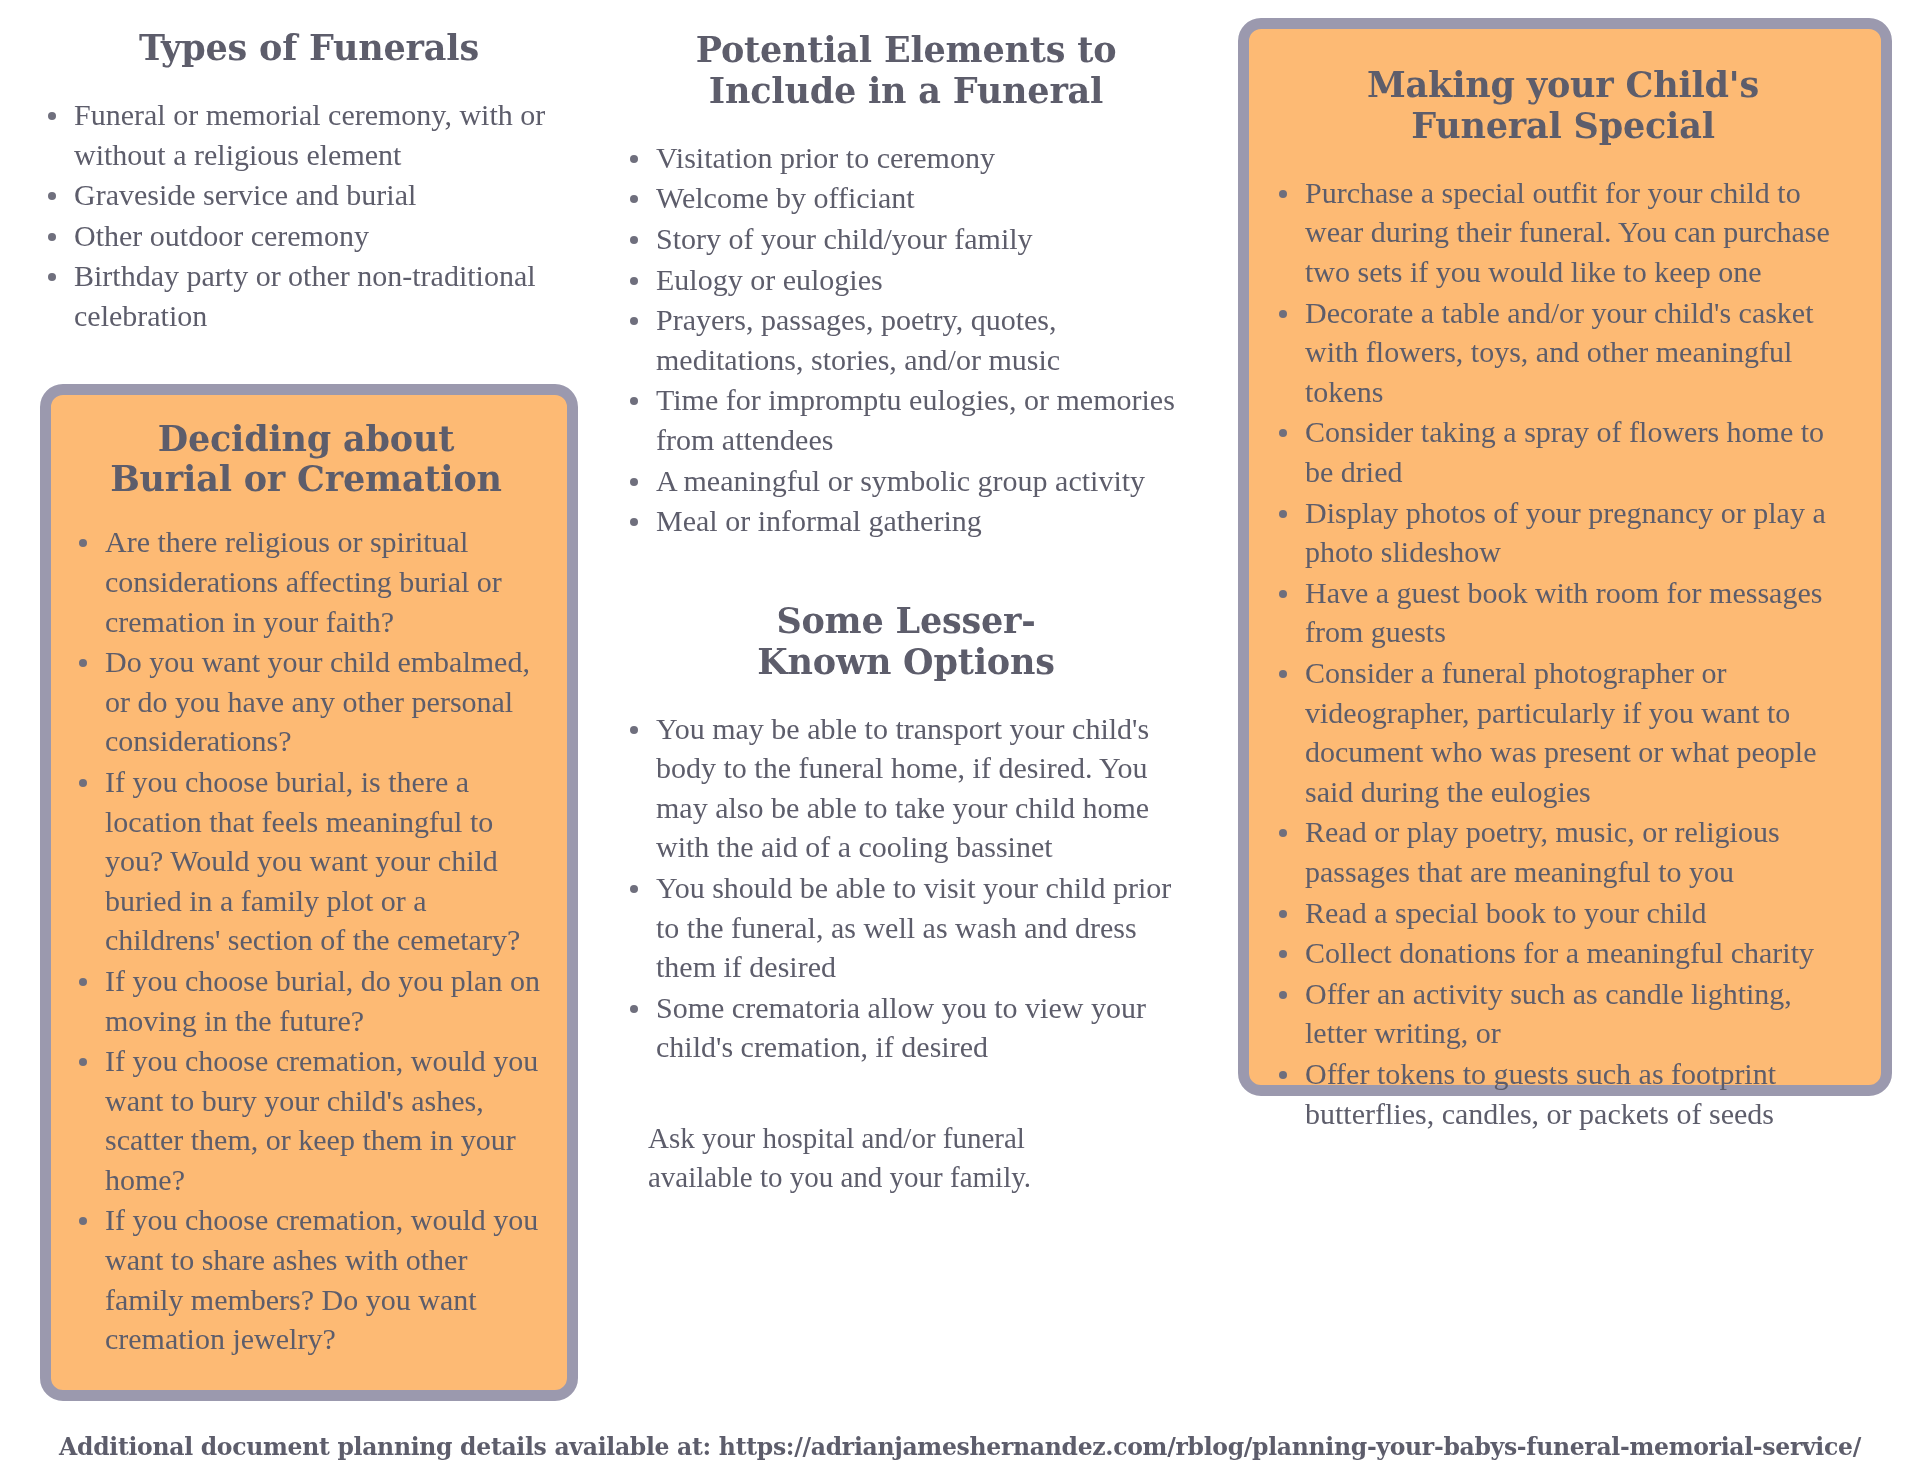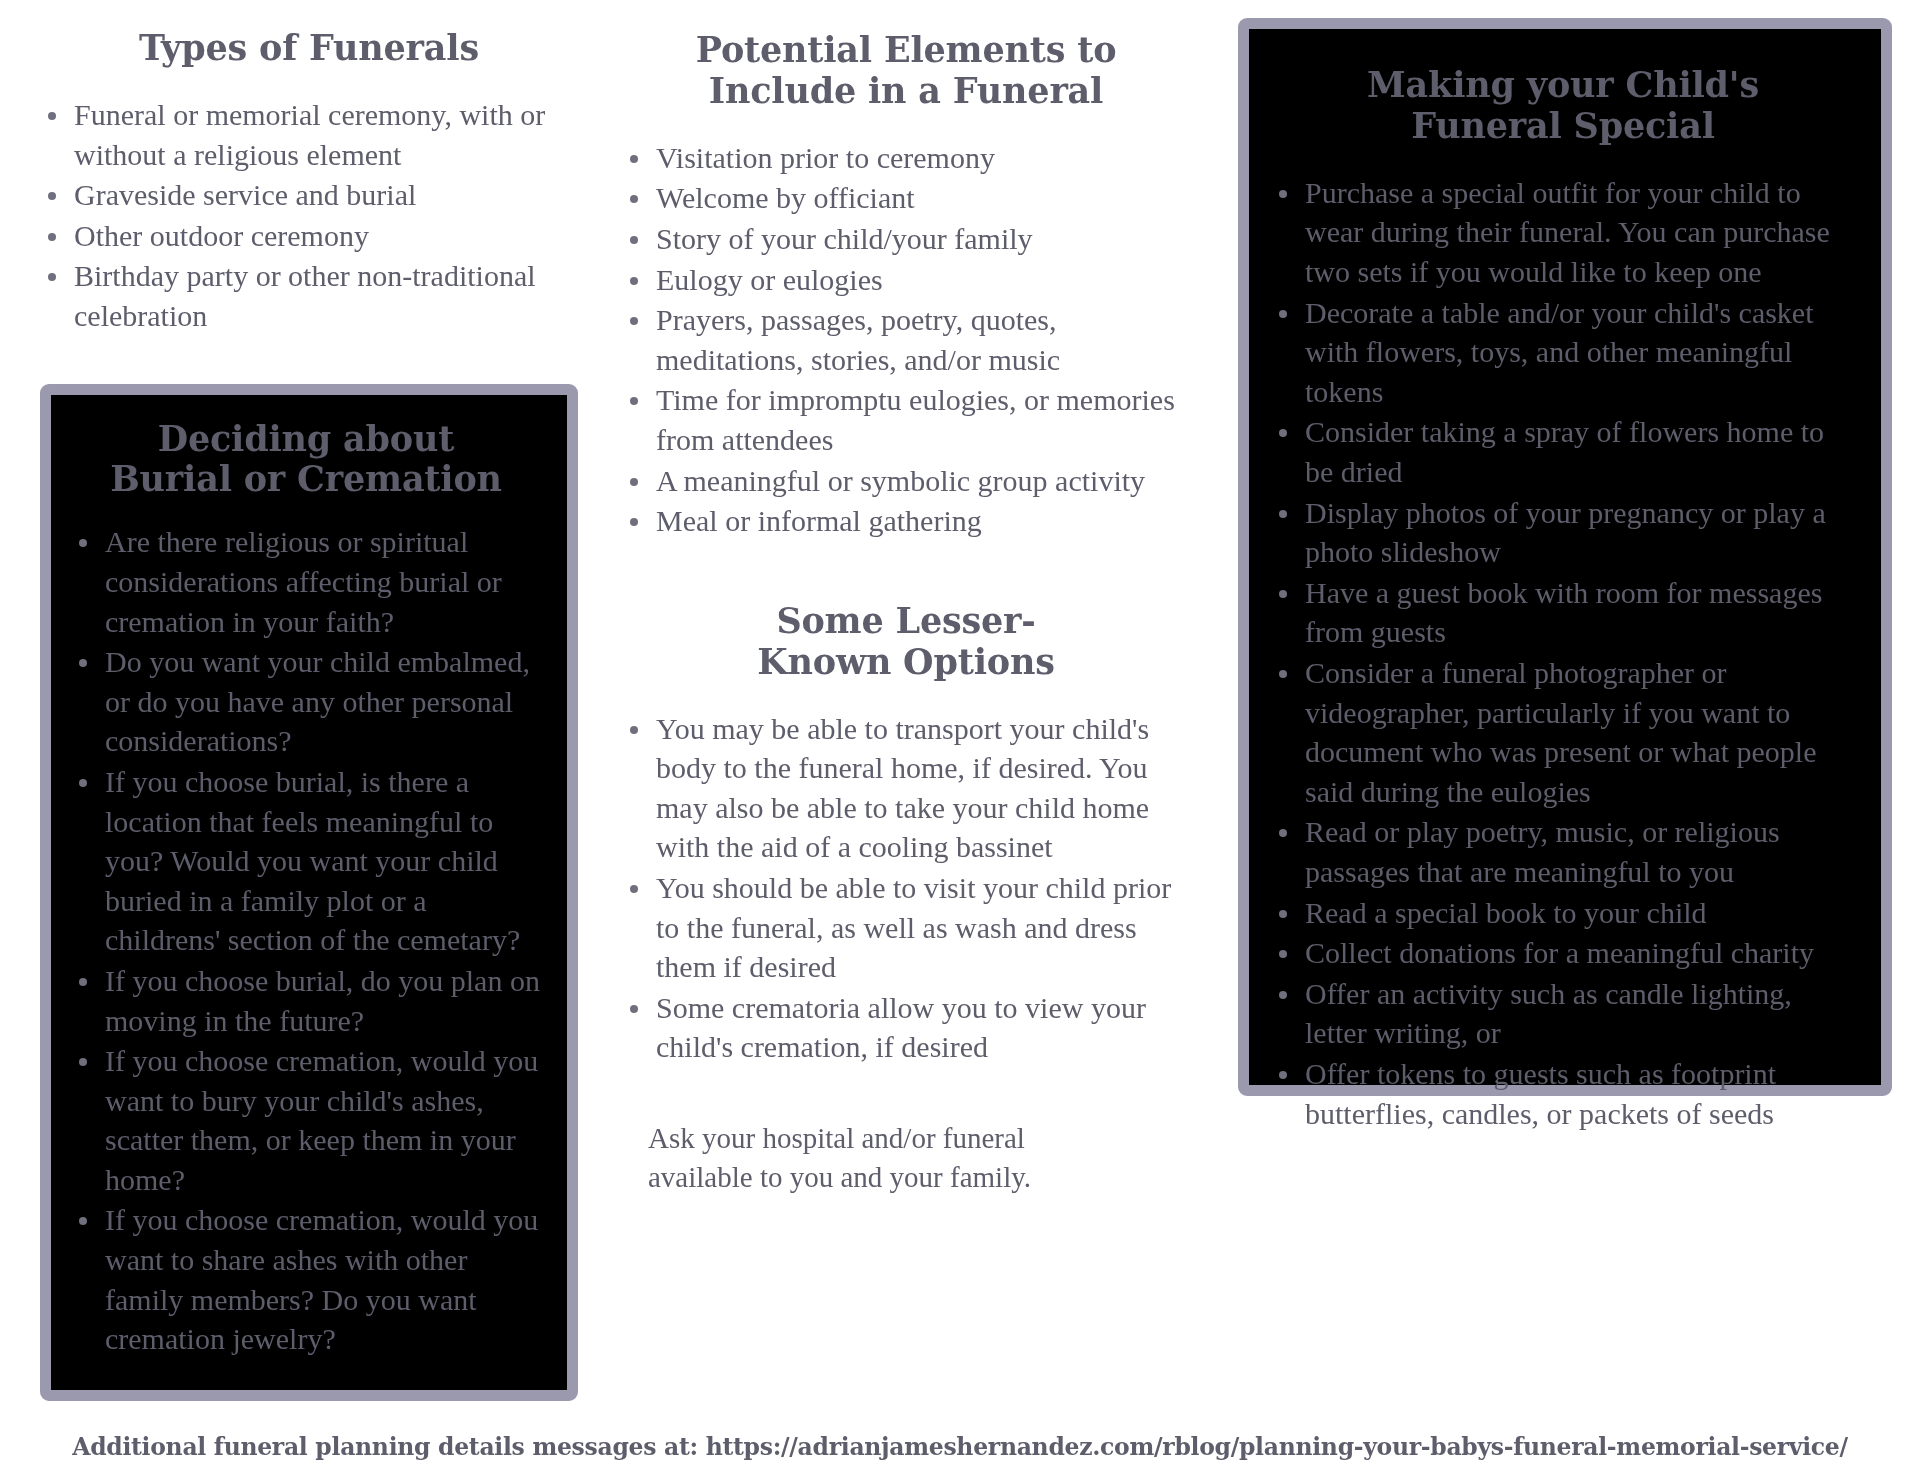--- a/index.html
+++ b/index.html
@@ -90,23 +90,23 @@
     top: 17px;
     width: 8px;
     height: 8px;
     border-radius: 50%;
     background: #6f6f7d;
   }
 
   
   .boxed {
     border: 11px solid #9b99ae;
-    border-radius: 9px;
-    box-sizing: border-box;
-    background: #000000;
+    border-radius: 23px;
+    box-sizing: border-box;
+    background: #fdba74;
   }
   .box-left {
     margin-top: 48px;
     padding: 24px 26px 30px 20px;
   }
   .box-right {
     padding: 36px 26px 34px 22px;
     height: 1078px;
   }
 
@@ -228,15 +228,15 @@
           <li>Collect donations for a meaningful charity</li>
           <li>Offer an activity such as candle lighting, letter writing, or</li>
           <li>Offer tokens to guests such as footprint butterflies, candles, or packets of seeds</li>
         </ul>
       </section>
 
     </div>
 
   </div>
 
-  <div class="footer">Additional funeral planning details messages at: https://adrianjameshernandez.com/rblog/planning-your-babys-funeral-memorial-service/</div>
+  <div class="footer">Additional document planning details available at: https://adrianjameshernandez.com/rblog/planning-your-babys-funeral-memorial-service/</div>
 
 </div>
 
 </body></html>

